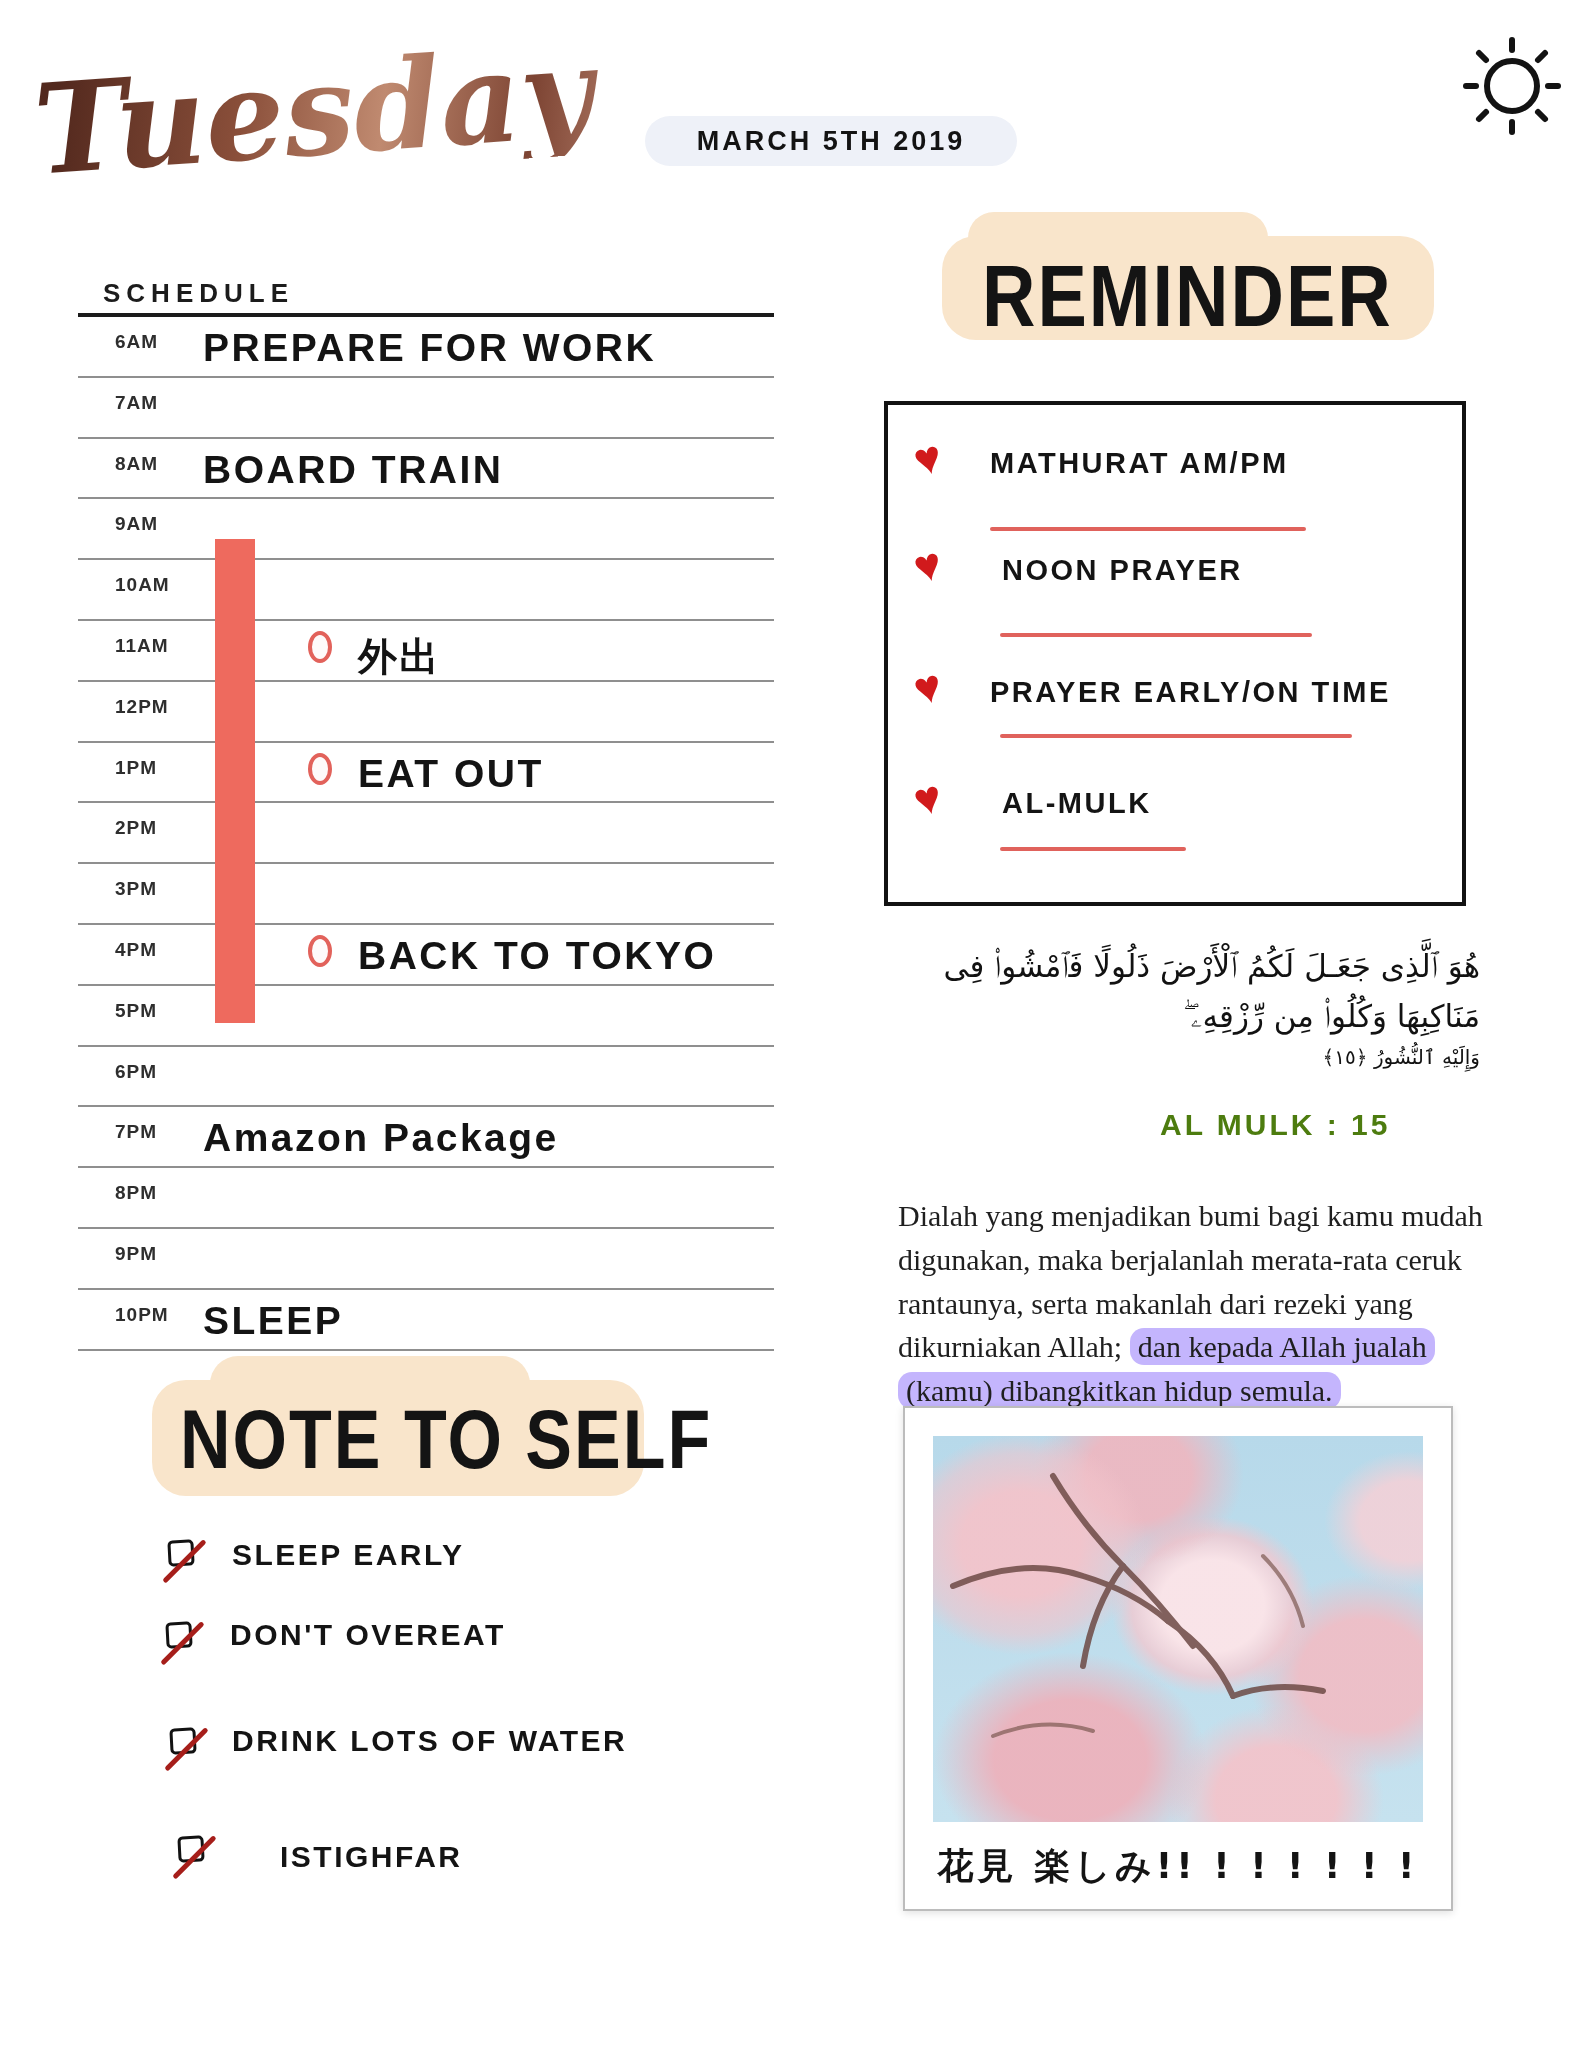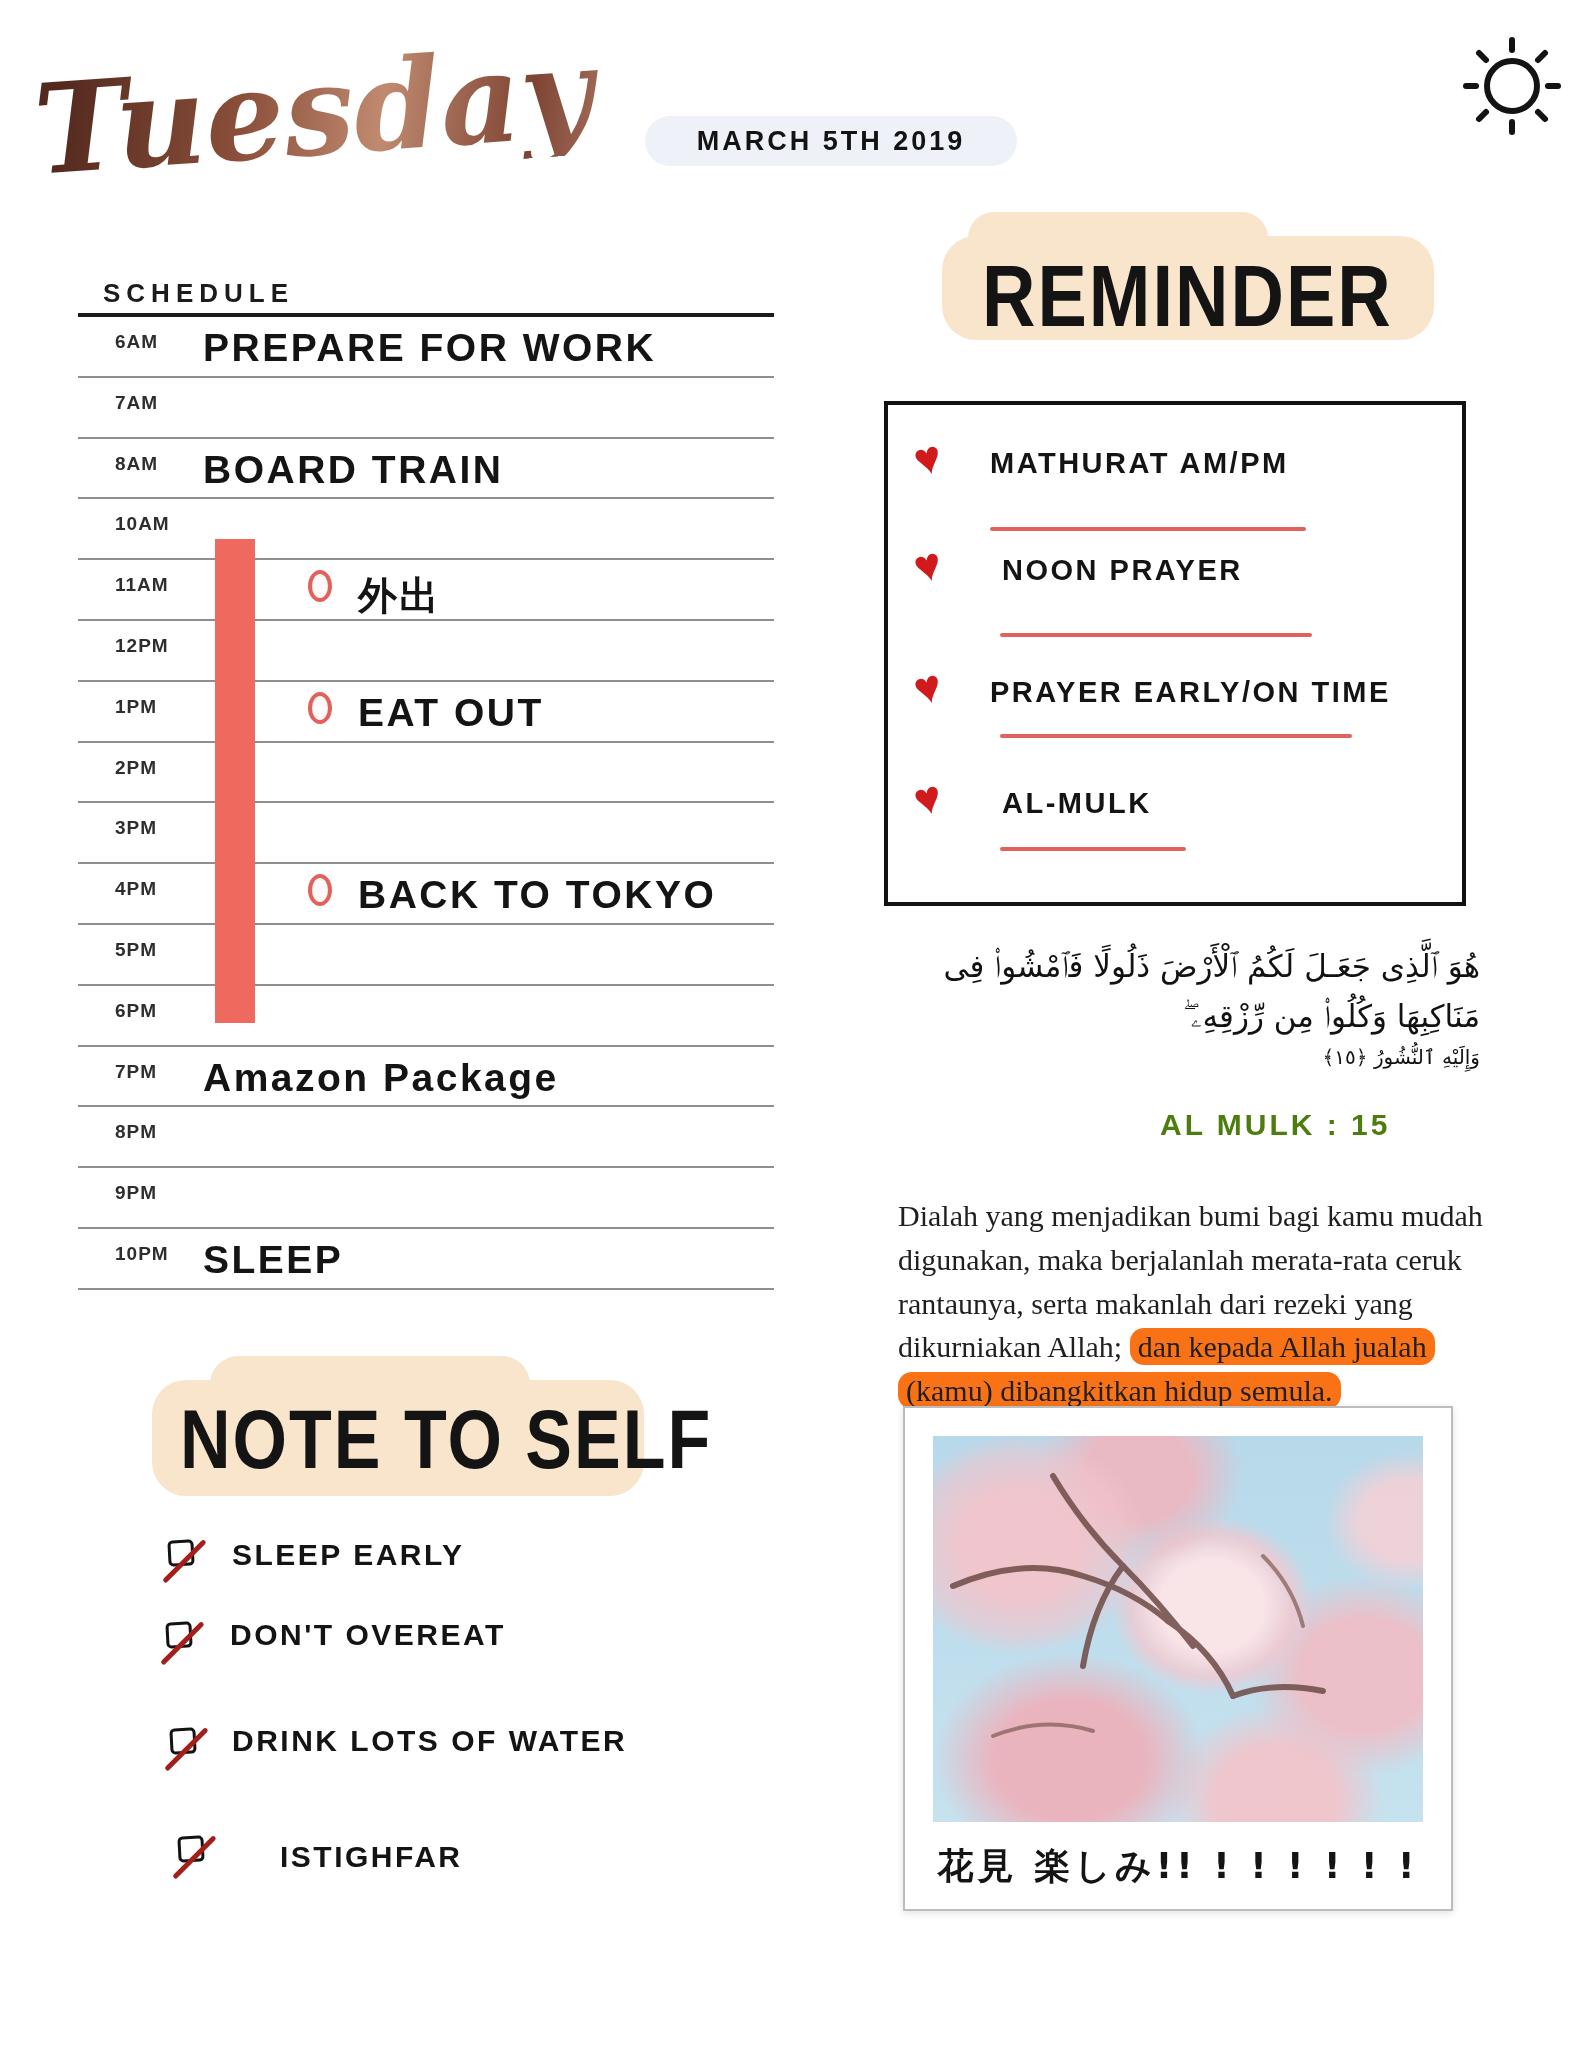--- a/index.html
+++ b/index.html
@@ -51,21 +51,21 @@
   .verse{position:absolute;left:860px;top:942px;width:620px;direction:rtl;
          font-family:"DejaVu Sans",sans-serif;color:#121212;}
   .verse .l1{font-size:31px;line-height:1.6;text-align:right;}
   .verse .l2{font-size:20px;line-height:1.6;width:62%;}
   .verse-ref{position:absolute;left:1160px;top:1108px;font-size:30px;font-weight:600;
              letter-spacing:3px;color:#4d7c0f;}
 
   
   .trans{position:absolute;left:898px;top:1194px;width:588px;
          font-family:"Liberation Serif",serif;font-size:30px;line-height:1.46;color:#1f1f1f;}
-  .hl{background:#f97316;border-radius:14px;padding:2px 8px;
+  .hl{background:#c4b5fd;border-radius:14px;padding:2px 8px;
       -webkit-box-decoration-break:clone;box-decoration-break:clone;}
 
   
   .todo{position:absolute;}
   .chk{position:absolute;width:26px;height:26px;border:3.5px solid #121212;border-radius:5px;
        box-sizing:border-box;transform:rotate(-3deg);}
   .chk::after{content:'';position:absolute;left:-16px;top:16px;width:58px;height:5px;
               background:#a61e1a;border-radius:3px;transform:rotate(-42deg);}
   .tlabel{position:absolute;font-size:30px;font-weight:600;letter-spacing:2.5px;
           color:#141414;white-space:nowrap;}
@@ -120,20 +120,24 @@
     </div>
     <div class="srow">
       <span class="time">7AM</span>
       <span class="ent"></span>
     </div>
     <div class="srow">
       <span class="time">8AM</span>
       <span class="ent">BOARD TRAIN</span>
     </div>
     <div class="srow">
+      <span class="time">9AM</span>
+      <span class="ent"></span>
+    </div>
+    <div class="srow">
       <span class="time">10AM</span>
       <span class="ent"></span>
     </div>
     <div class="srow marked">
       <span class="time">11AM</span>
       <span class="mark"></span>
       <span class="ent" style="font-family:'DejaVu Sans',sans-serif;">外出</span>
     </div>
     <div class="srow">
       <span class="time">12PM</span>

